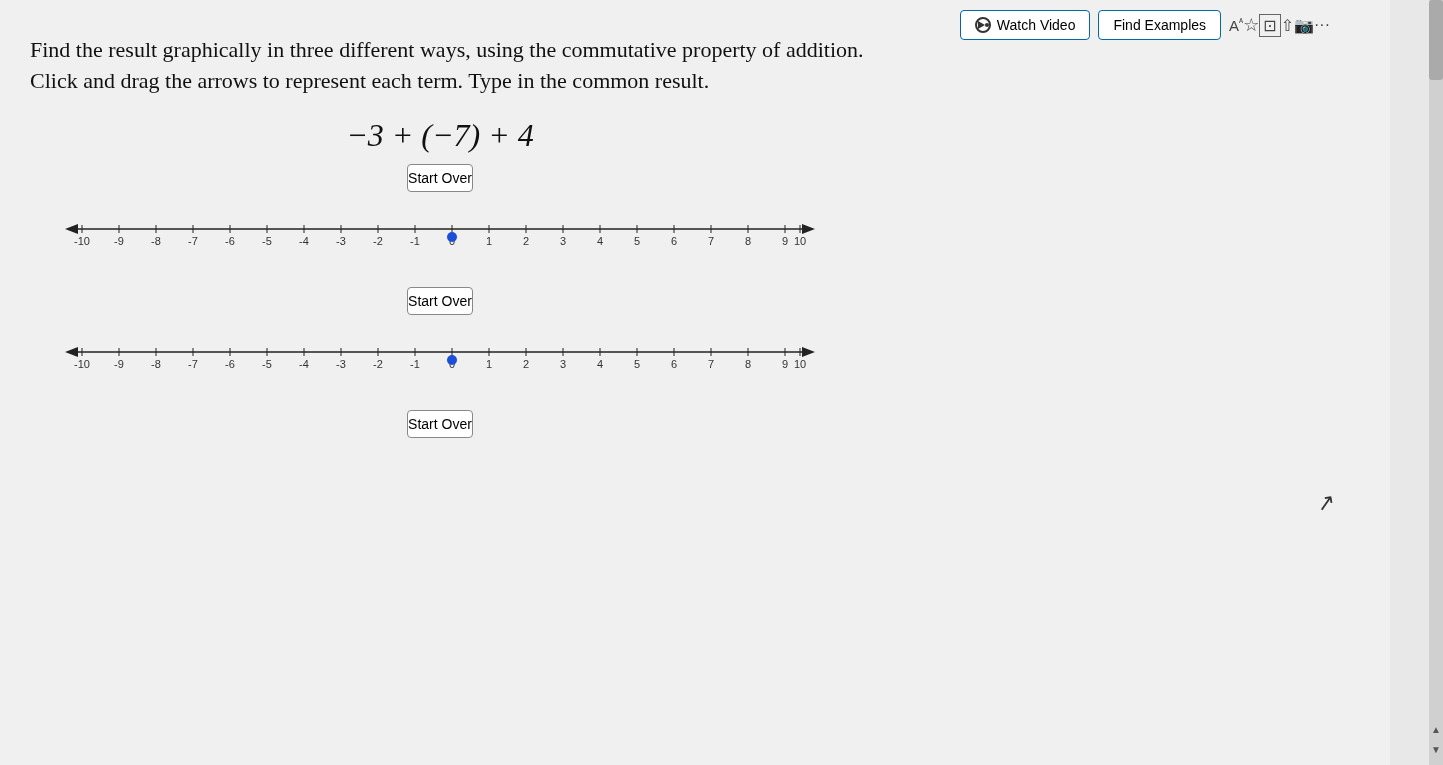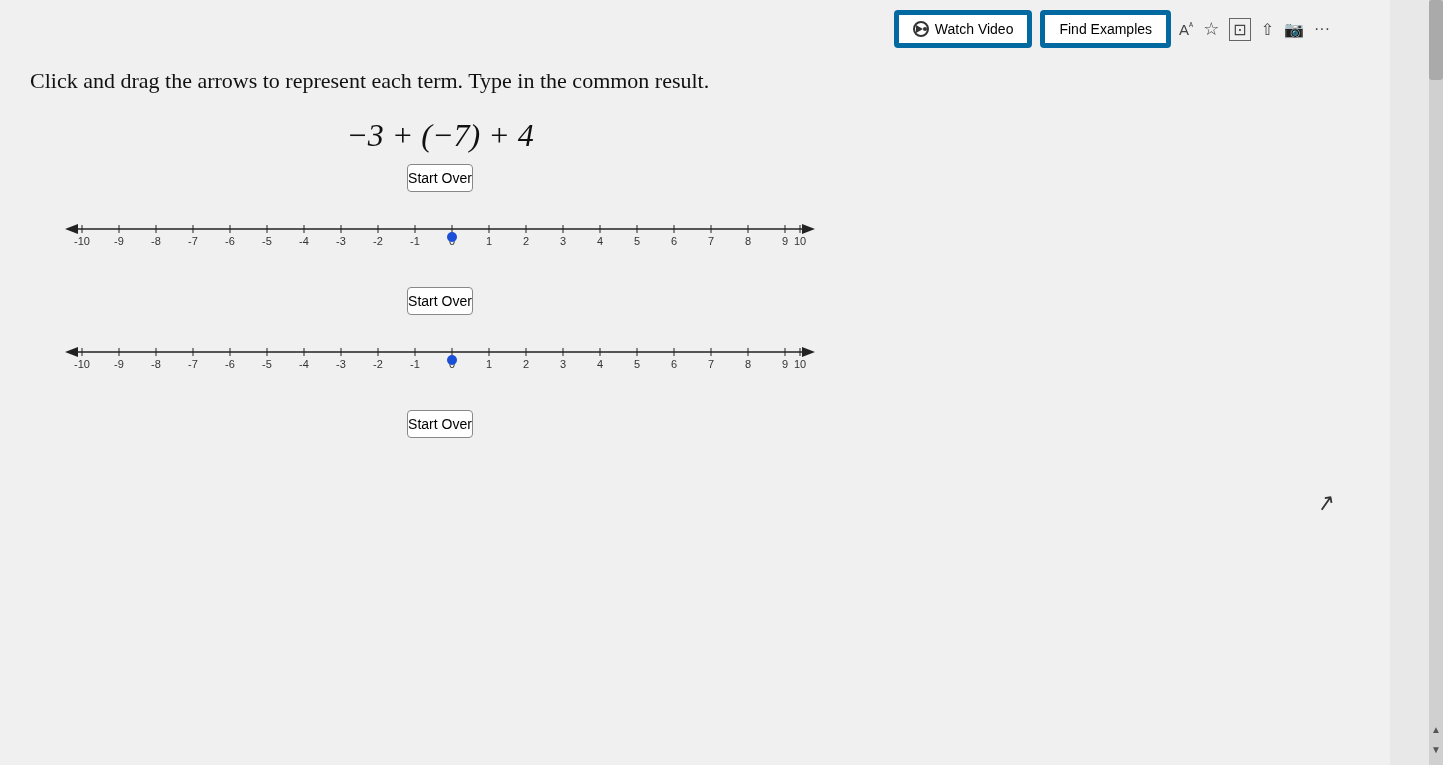--- a/index.html
+++ b/index.html
@@ -25,21 +25,21 @@
     .toolbar {
       position: absolute;
       top: 10px;
       right: 60px;
       display: flex;
       align-items: center;
       gap: 8px;
     }
 
     .toolbar-btn {
-      border: 5px solid #0369a1;
+      border: 1px solid #0369a1;
       background: #fff;
       padding: 6px 14px;
       border-radius: 4px;
       font-size: 14px;
       font-family: Arial, sans-serif;
       cursor: pointer;
       display: flex;
       align-items: center;
       gap: 6px;
     }
@@ -68,21 +68,20 @@
       height: 0;
       border-top: 4px solid transparent;
       border-bottom: 4px solid transparent;
       border-left: 7px solid #333;
       margin-left: 1px;
     }
 
     .browser-icons {
       display: flex;
       align-items: center;
-      gap: 10px;
       font-size: 16px;
       color: #444;
     }
 
     
     .instruction {
       font-size: 22px;
       line-height: 1.4;
       color: #111;
       margin-top: 15px;
@@ -181,21 +180,21 @@
       <span style="font-family:Arial;font-size:15px;">A<sup style="font-size:9px;">ᴬ</sup></span>
       <span style="font-size:18px;">☆</span>
       <span style="font-size:16px; border:1px solid #666; padding:1px 3px; font-family:Arial;">⊡</span>
       <span style="font-size:16px; font-family:Arial;">⇧</span>
       <span style="font-size:16px;">📷</span>
       <span style="font-size:16px; font-family:Arial;">···</span>
     </div>
   </div>
 
   <div class="instruction">
-    <br>
+    <span>Find the result graphically in three different ways, using the commutative property of addition.</span><br>
     <span>Click and drag the arrows to represent each term. Type in the common result.</span>
   </div>
 
   <div class="math-expr">
     <span>−3 + (−7) + 4</span>
   </div>
 
   <div class="number-line-section">
     <button class="start-over-btn">
       <span>Start Over</span>

